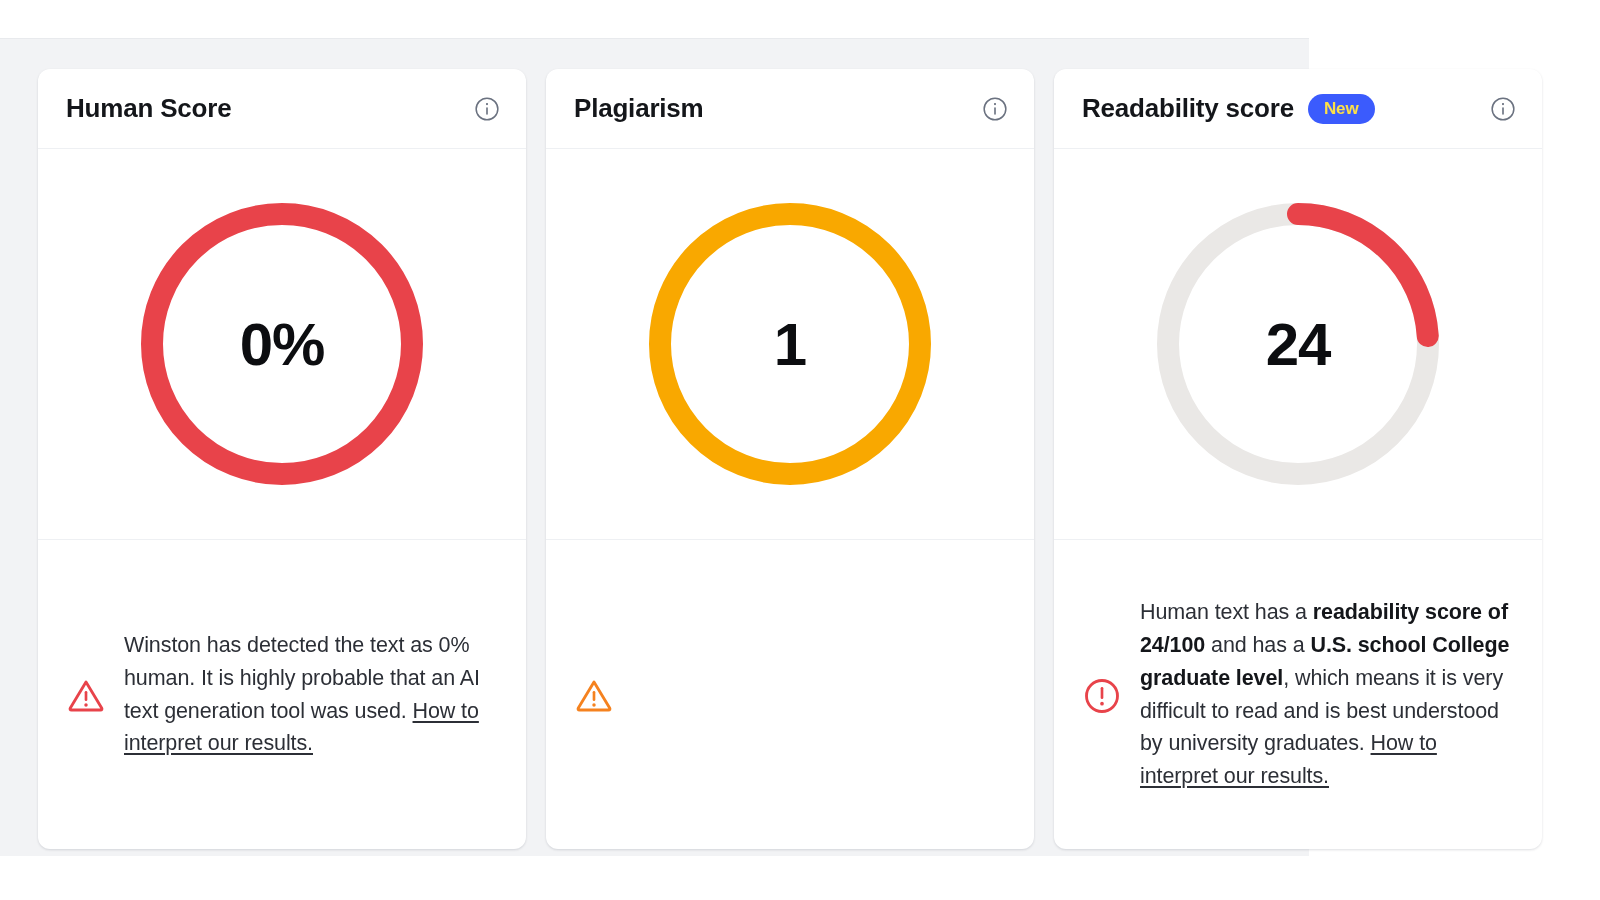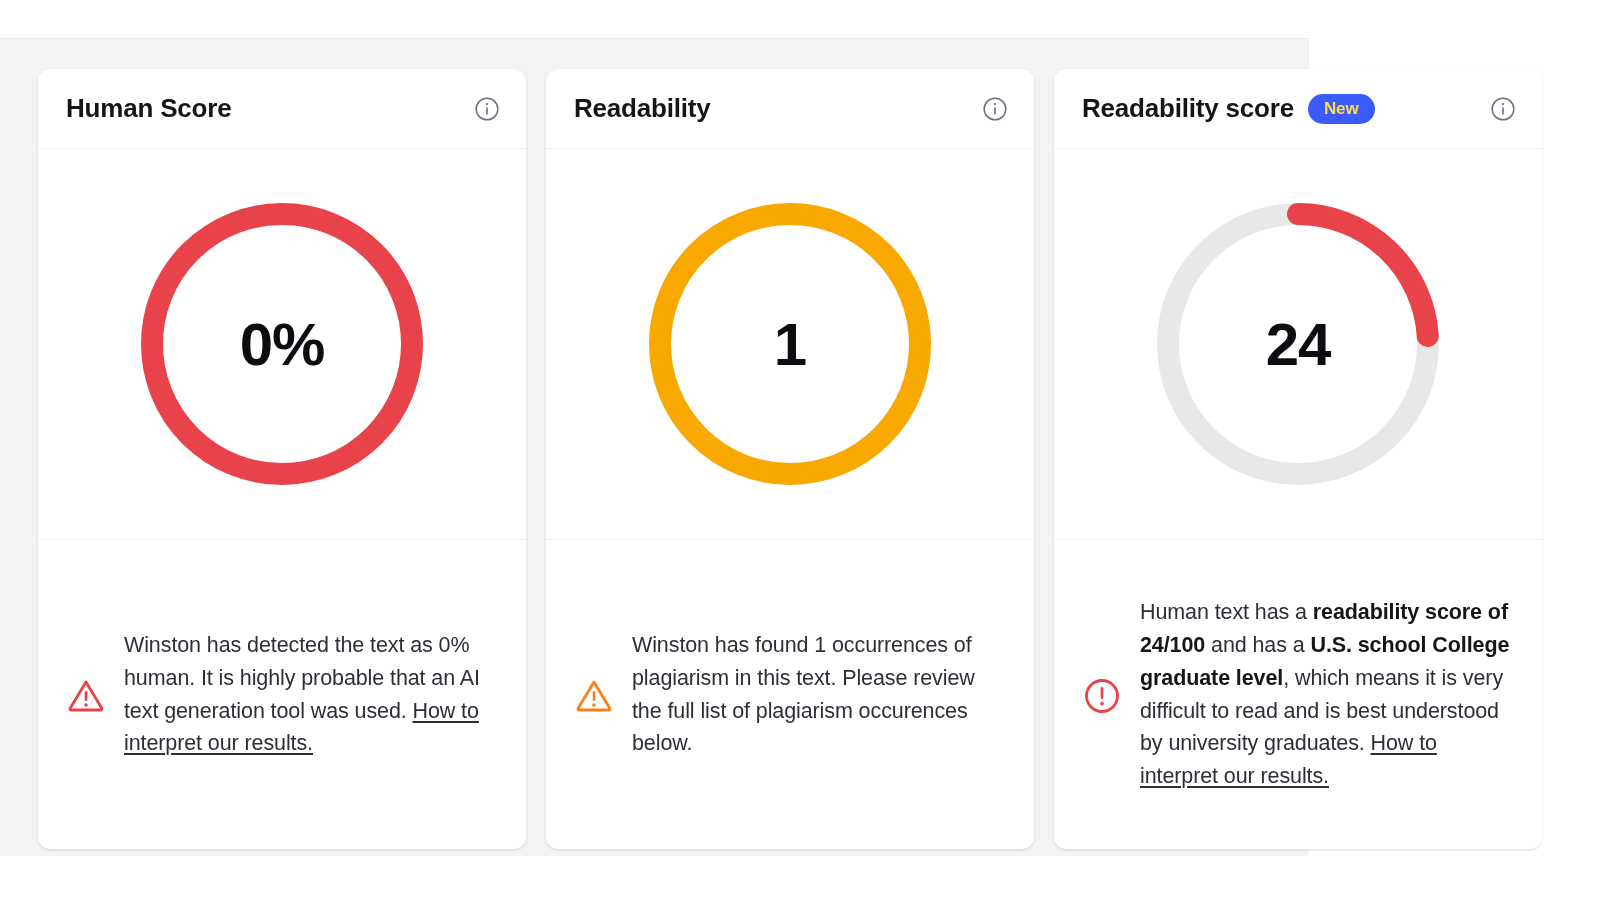--- a/index.html
+++ b/index.html
@@ -153,21 +153,21 @@
               <rect x="11.2" y="9" width="1.6" height="6" rx="0.8" fill="#e8434a"></rect>
               <circle cx="12" cy="17.4" r="1.05" fill="#e8434a"></circle>
             </svg>
             <div class="footer-text"><span>Winston has detected the text as 0% human. It is highly probable that an AI text generation tool was used. </span><u>How to interpret our results.</u></div>
           </div>
         </div>
       </div>
       <div class="card">
         <div class="card-body-wrap">
           <div class="card-header">
-            <span class="card-title">Readability</span>
+            <span class="card-title">Plagiarism</span>
             <div class="header-spacer"></div>
             <svg viewBox="0 0 24 24" class="info-icon">
               <circle cx="12" cy="12" r="10" fill="none" stroke="#6b7280" stroke-width="1.4"></circle>
               <circle cx="12" cy="7.4" r="1.05" fill="#6b7280"></circle>
               <rect x="11.25" y="10.3" width="1.5" height="7" rx="0.7" fill="#6b7280"></rect>
             </svg>
           </div>
           <div class="gauge-area">
             <div class="gauge">
               <svg viewBox="0 0 300 300">
@@ -175,21 +175,20 @@
               </svg>
               <div class="gauge-value">1</div>
             </div>
           </div>
           <div class="card-footer">
             <svg viewBox="0 0 24 24" class="status-icon">
               <path d="M12 3.6 L21.4 19.2 Q22 20.4 20.7 20.4 L3.3 20.4 Q2 20.4 2.6 19.2 Z" fill="none" stroke="#f5821f" stroke-width="1.7" stroke-linejoin="round" stroke-linecap="round"></path>
               <rect x="11.2" y="9" width="1.6" height="6" rx="0.8" fill="#f5821f"></rect>
               <circle cx="12" cy="17.4" r="1.05" fill="#f5821f"></circle>
             </svg>
-            <div class="footer-text"><span>Winston has found 1 occurrences of plagiarism in this text. Please review the full list of plagiarism occurences below.</span></div>
           </div>
         </div>
       </div>
       <div class="card">
         <div class="card-body-wrap">
           <div class="card-header">
             <span class="card-title">Readability score</span>
             <span class="badge-new">New</span>
             <div class="header-spacer"></div>
             <svg viewBox="0 0 24 24" class="info-icon">

